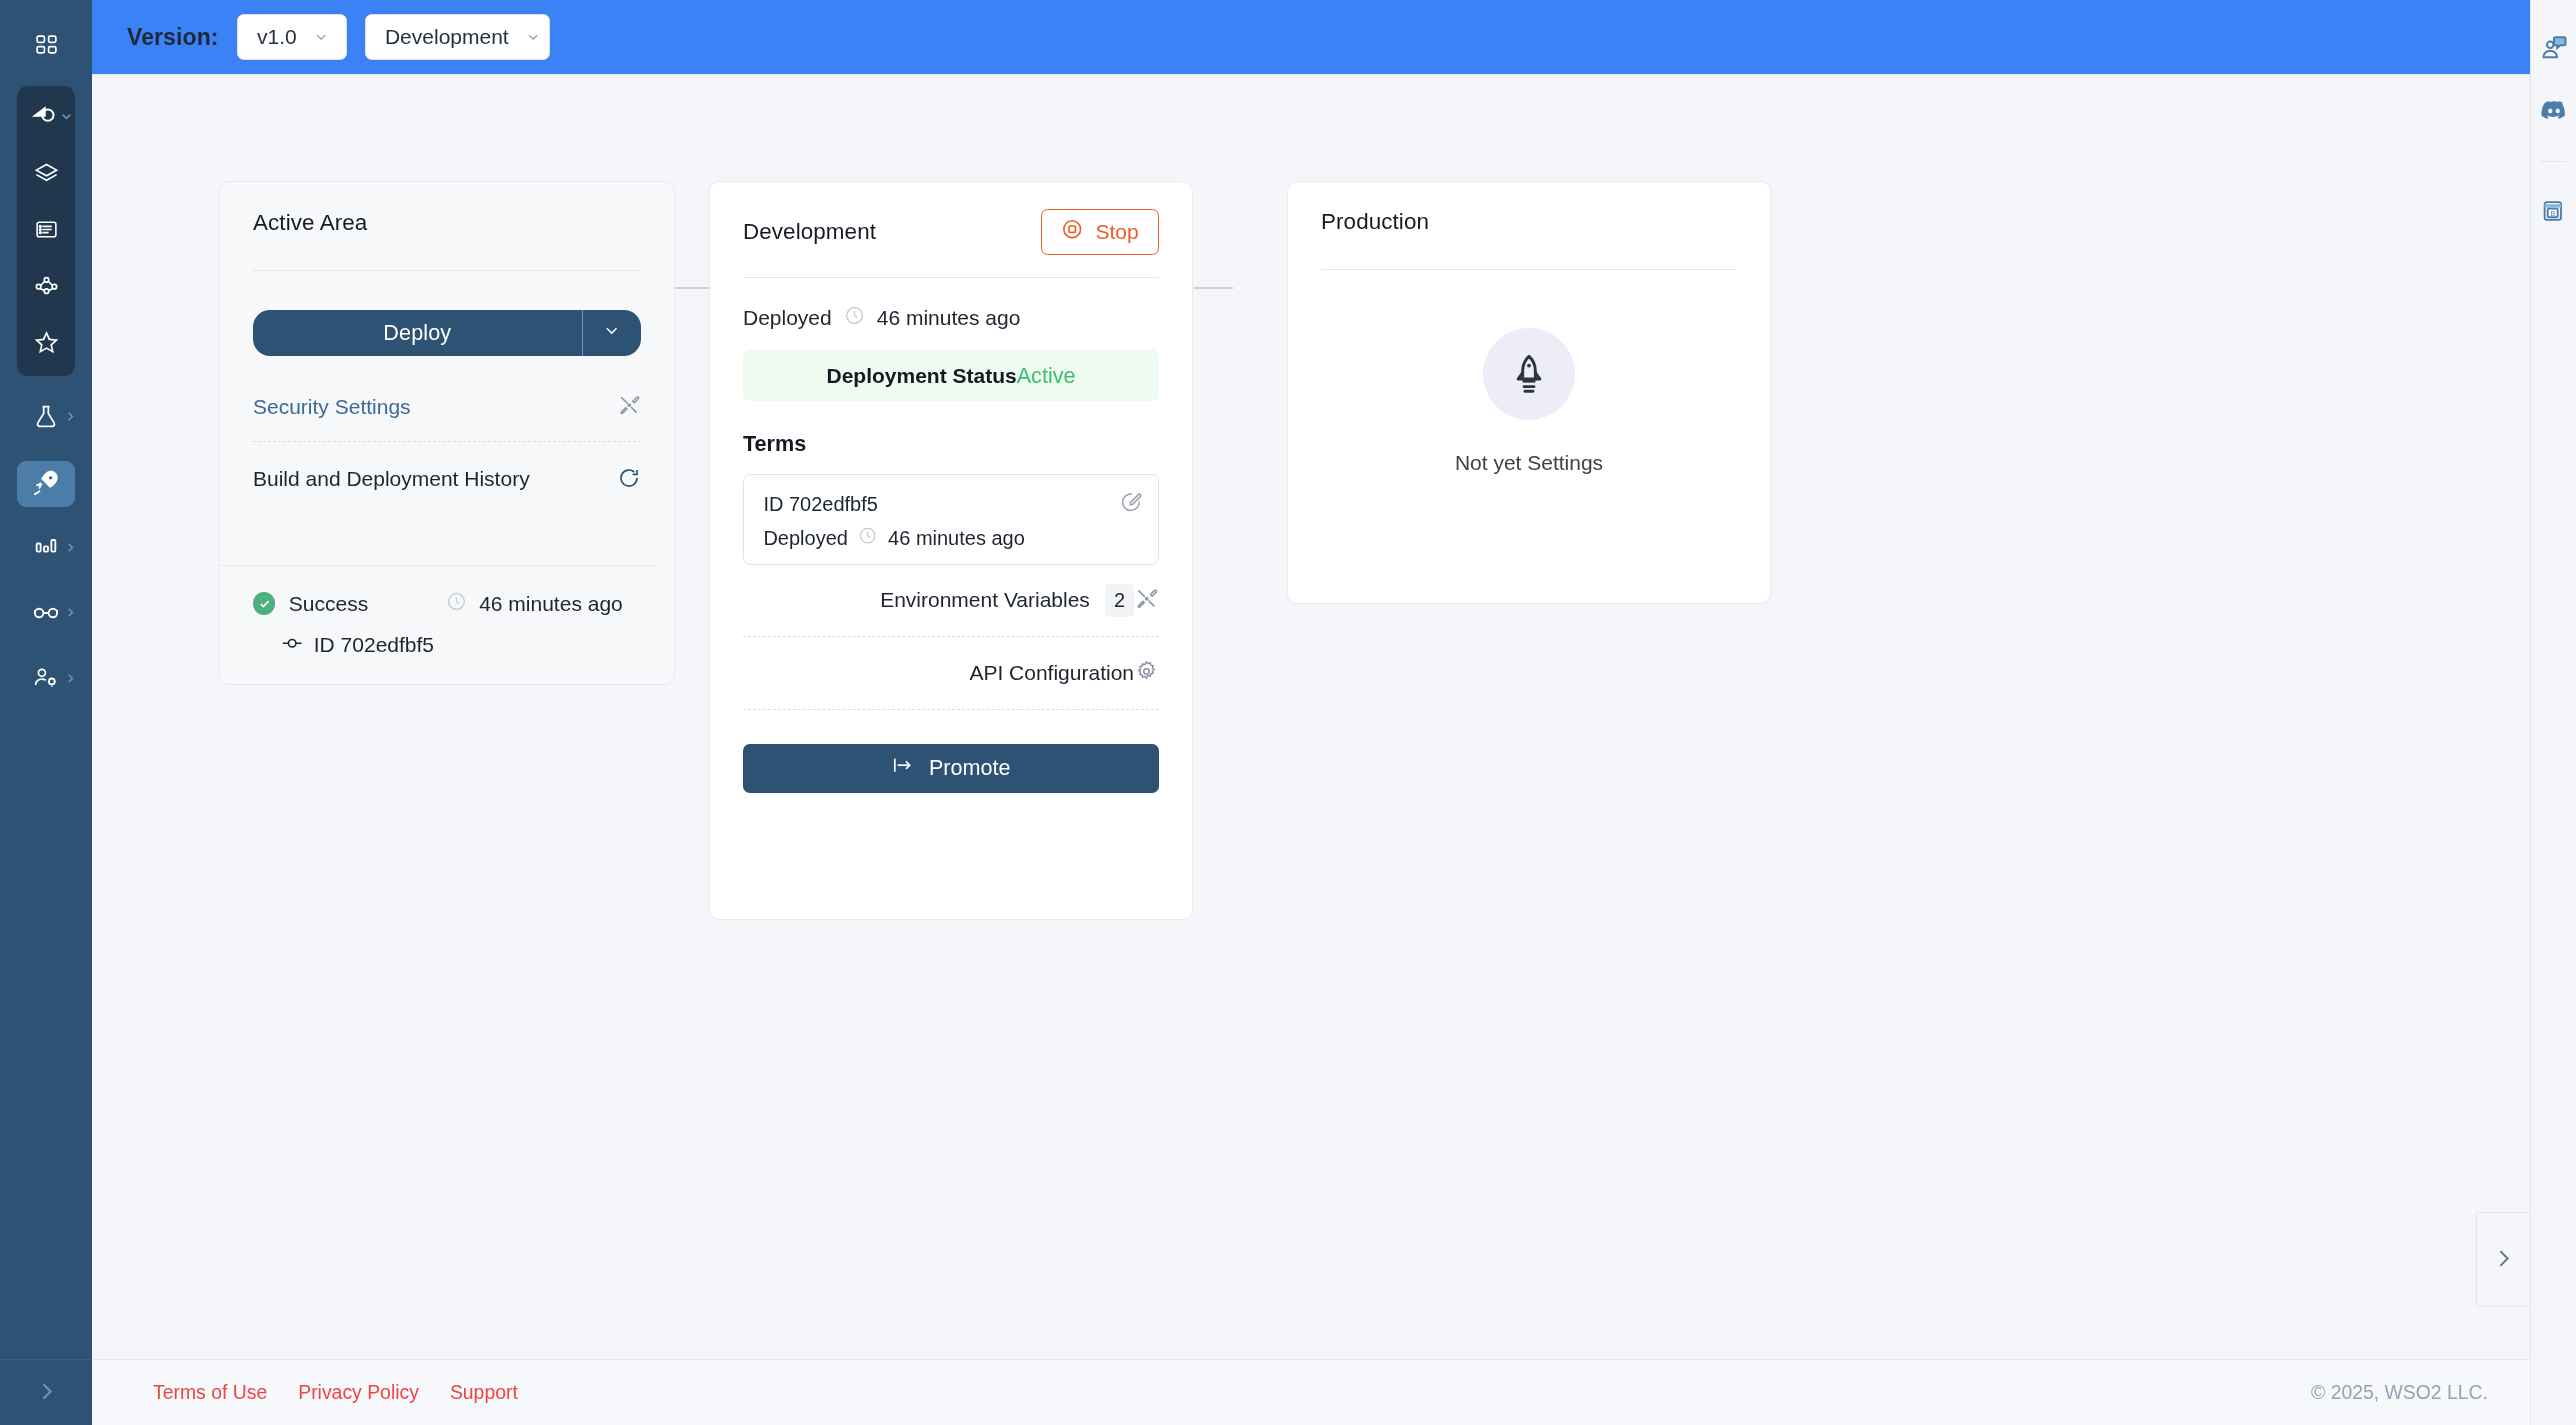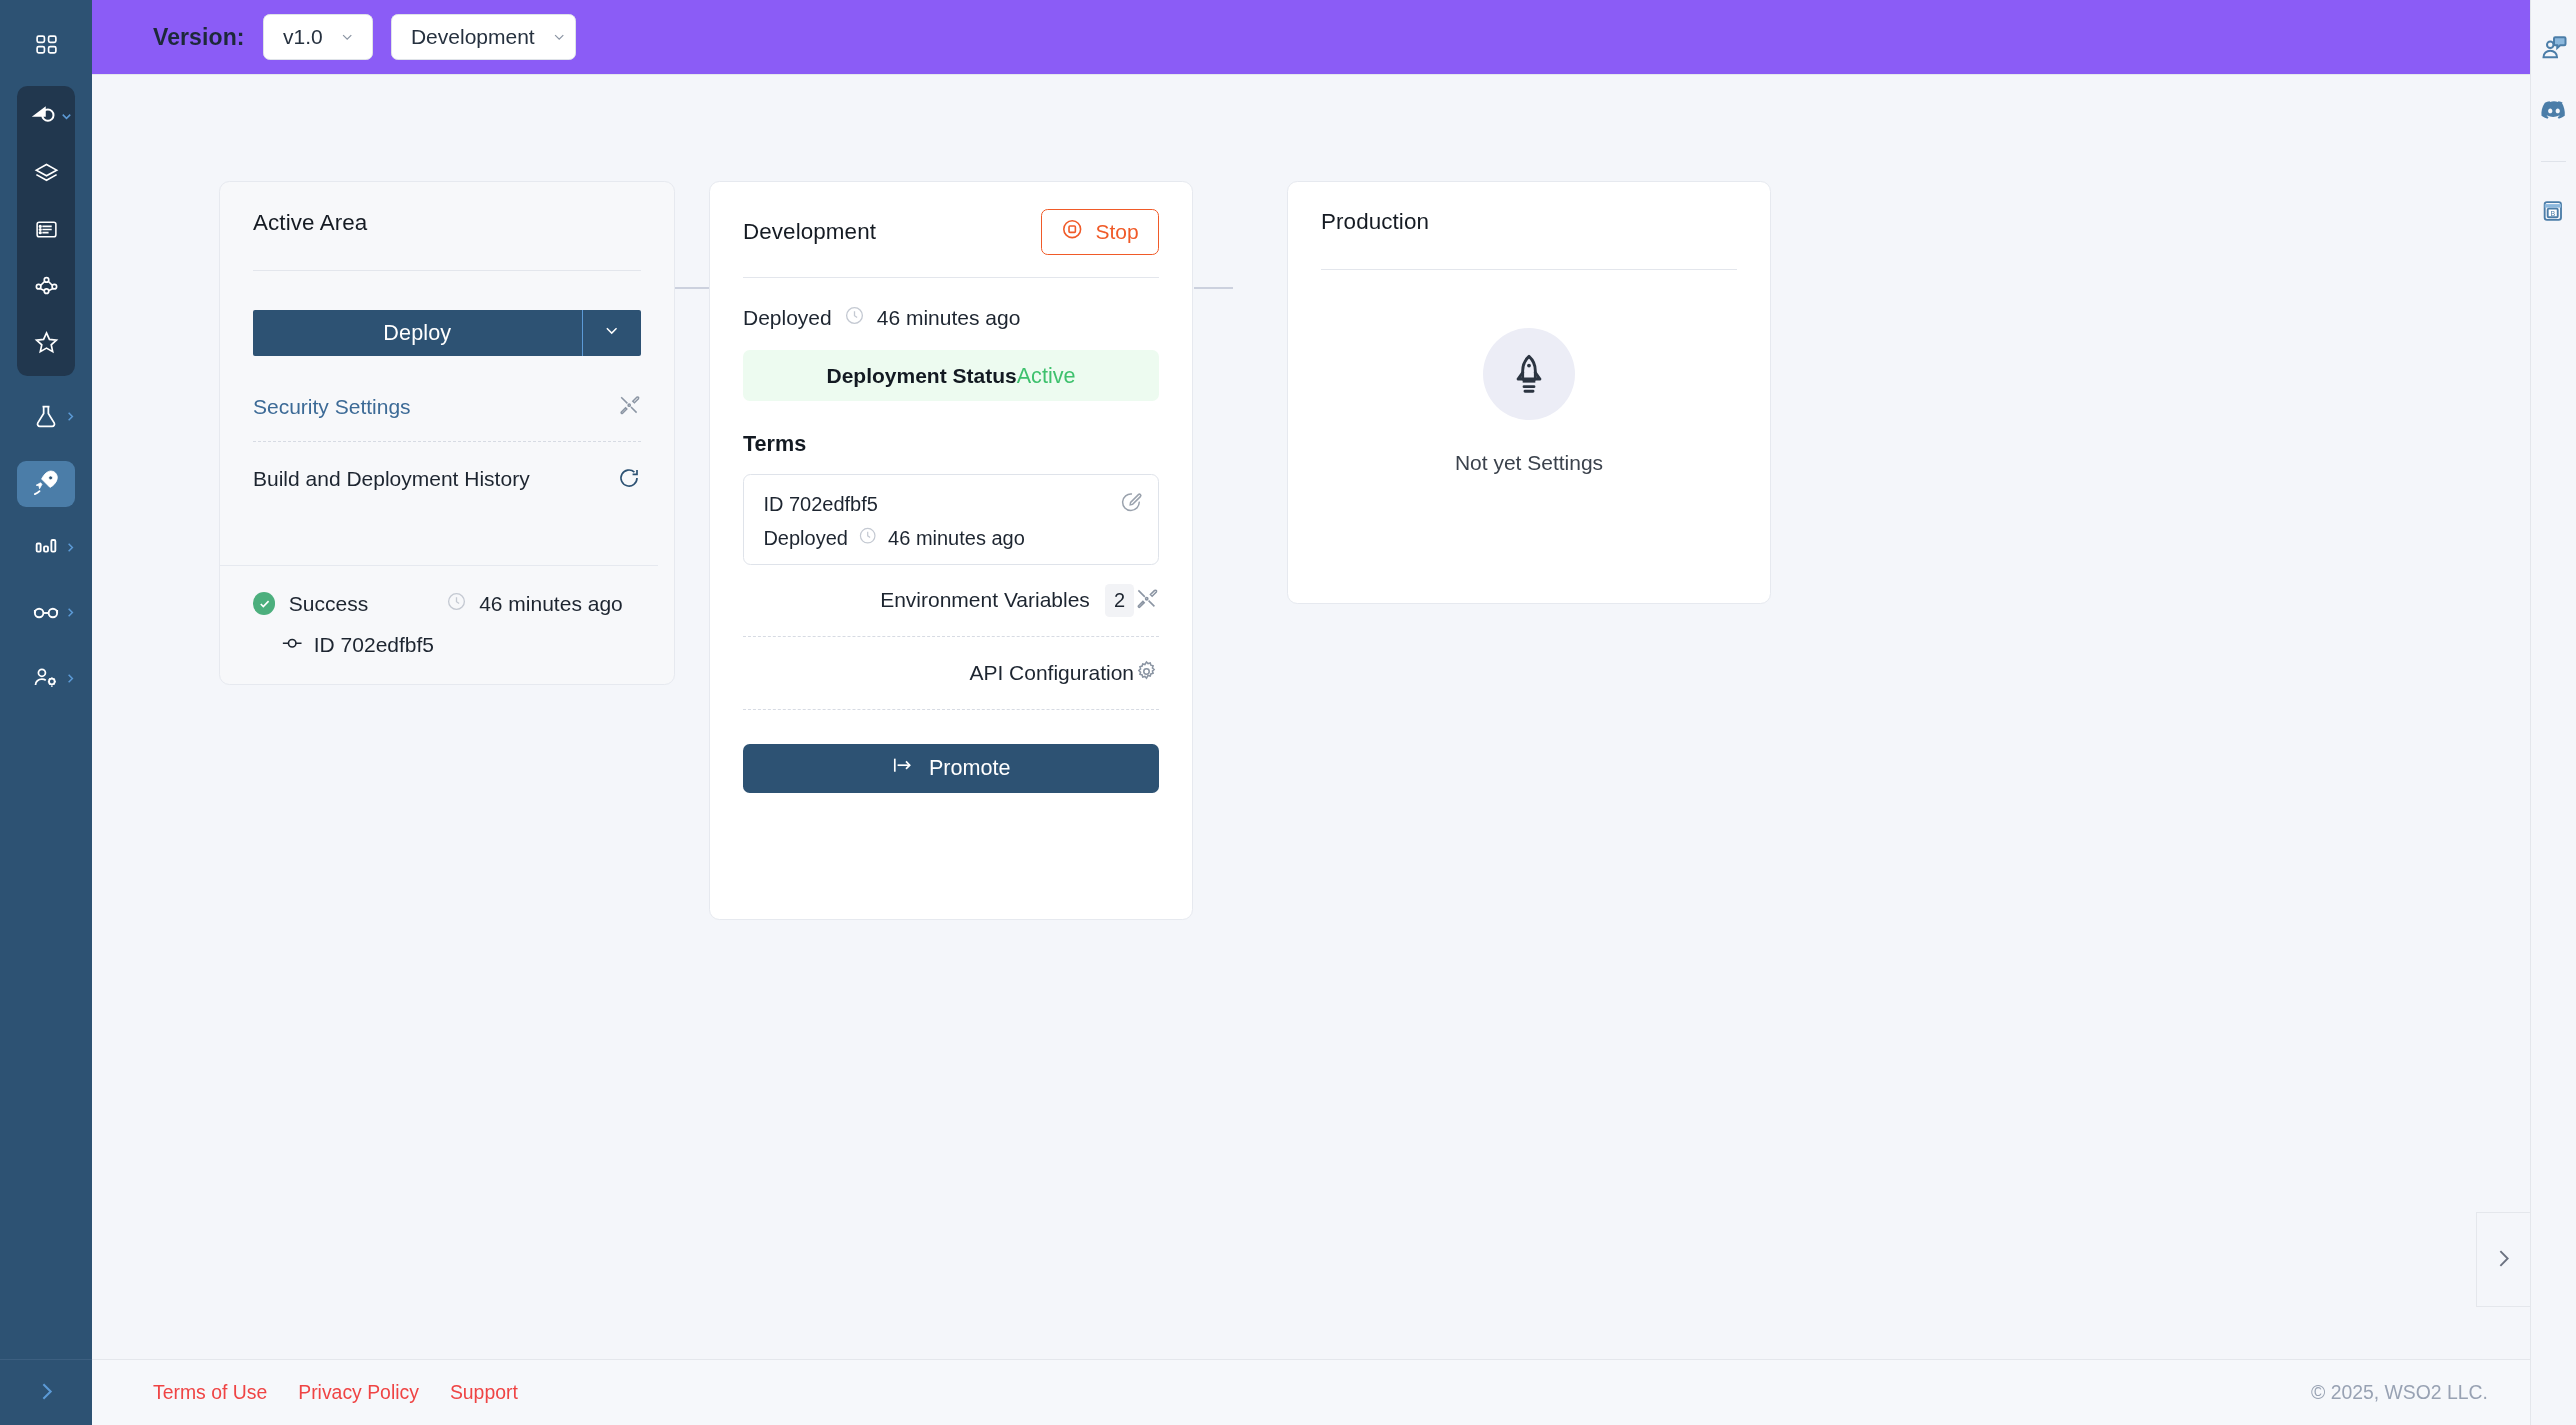--- a/index.html
+++ b/index.html
@@ -54,24 +54,24 @@
     position: absolute; left: 0; bottom: 0;
     width: 92px; height: 66px;
     border-top: 0.7px solid #3c5f80;
     display: flex; align-items: center; justify-content: center;
   }
 
   
   .mainwrap { flex: 1 1 auto; height: 1425px; display: flex; flex-direction: column; position: relative; }
 
   .topbar {
-    height: 75px; background: #8b5cf6;
+    height: 75px; background: #3b82f6;
     border-bottom: 0.7px solid #e4e7ec;
     display: flex; align-items: center;
-    padding-left: 61px;
+    padding-left: 35px;
     gap: 18px;
     flex: 0 0 75px;
   }
   .version-label { font-size: 23px; color: #1d2939; font-weight: 600; letter-spacing: 0.1px; }
   .select {
     height: 46px; min-width: 0;
     border: 0.7px solid #dfe3e8; border-radius: 6.7px;
     background: #fff;
     display: inline-flex; align-items: center;
     padding: 0 16.4px 0 19.4px; gap: 16.4px;
@@ -104,21 +104,21 @@
   #buildArea {
     left: 127px; top: 106px; width: 456px; height: 504px;
     background: #f7f8fa; border: 0.7px solid #e6e9ef;
   }
   #buildArea .inner { padding: 28px 33px 0 33px; }
   .ba-rule { height: 0.7px; background: #e3e6ec; margin-top: 34px; }
 
   .deploy-btn {
     margin-top: 39px;
     height: 46px; width: 388px;
-    background: #2d5273; border-radius: 2px;
+    background: #2d5273; border-radius: 17px;
     display: flex; align-items: stretch; overflow: hidden;
     cursor: pointer;
   }
   .deploy-main {
     flex: 1 1 auto; display: flex; align-items: center; justify-content: center;
     color: #fff; font-size: 21.6px; letter-spacing: 0.1px;
   }
   .deploy-split { width: 1.5px; background: #5c9ad6; }
   .deploy-caret { width: 58px; display: flex; align-items: center; justify-content: center; color: #fff; }
 

